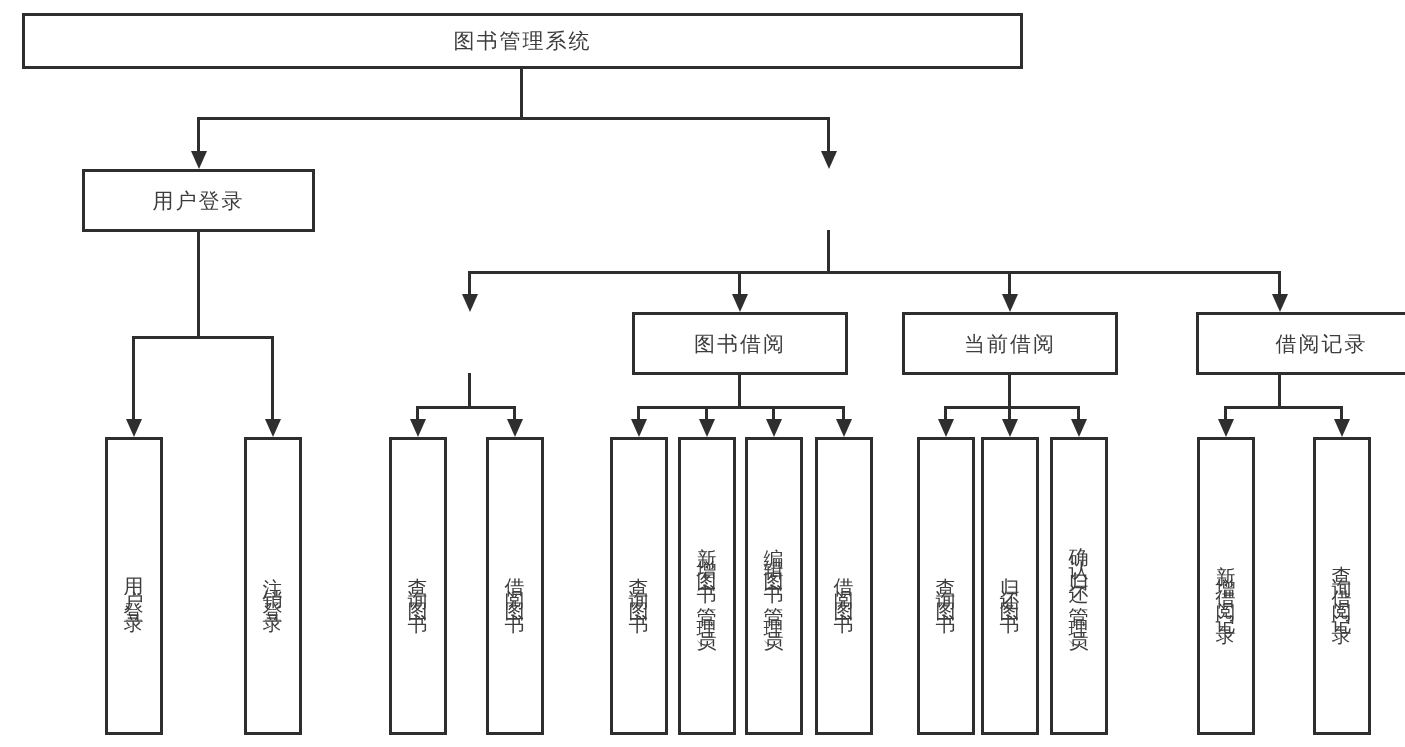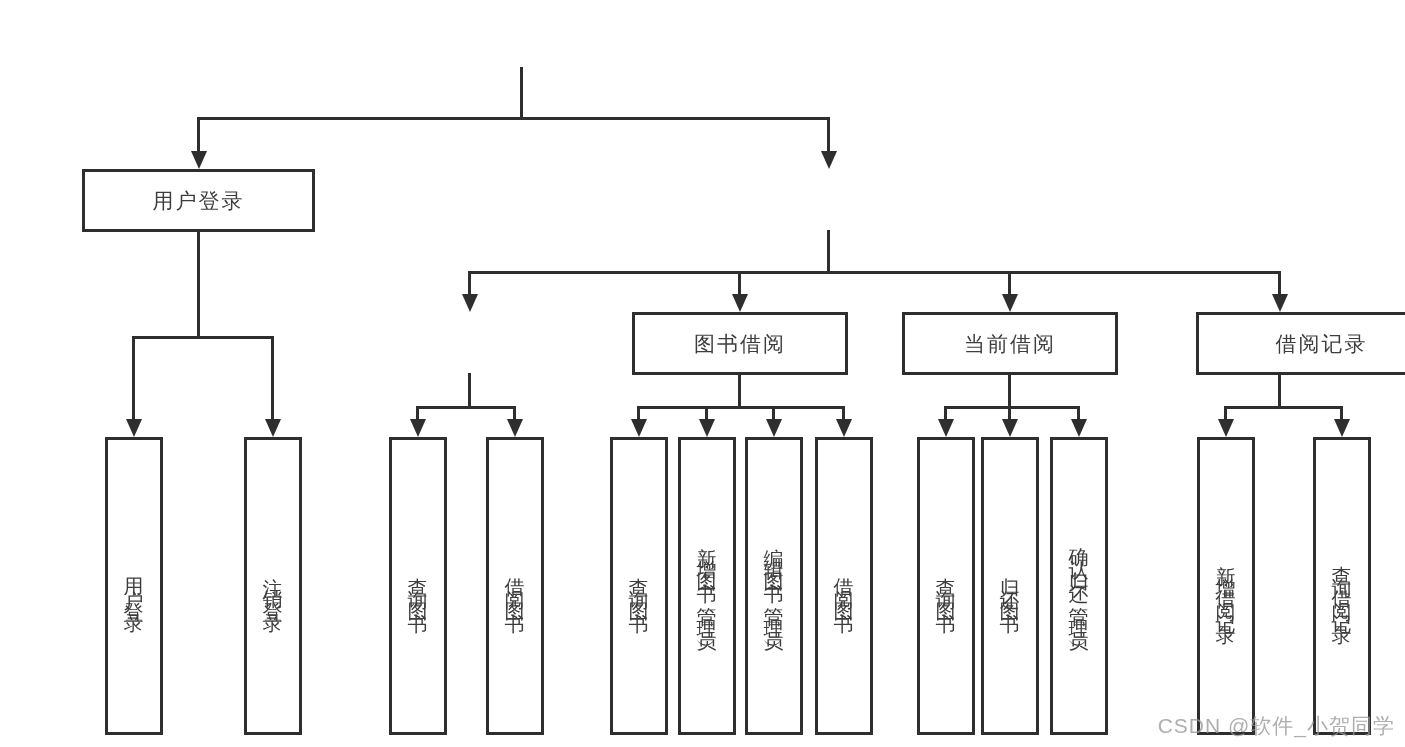--- a/index.html
+++ b/index.html
@@ -129,20 +129,23 @@
   <div class="ar" id="ar-c1"></div>
   <div class="ar" id="ar-c2"></div>
   <div class="ar" id="ar-c3"></div>
   <div class="ar" id="ar-c4"></div>
   <div class="ar" id="ar-d1"></div>
   <div class="ar" id="ar-d2"></div>
   <div class="ar" id="ar-d3"></div>
   <div class="ar" id="ar-e1"></div>
   <div class="ar" id="ar-e2"></div>
 
+  <div class="box hbox" id="n-root">
+    <span class="lbl">图书管理系统</span>
+  </div>
   <div class="box hbox" id="n-l1a">
     <span class="lbl">用户登录</span>
   </div>
   <div class="box hbox" id="n-l2b">
     <span class="lbl">图书借阅</span>
   </div>
   <div class="box hbox" id="n-l2c">
     <span class="lbl">当前借阅</span>
   </div>
   <div class="box hbox" id="n-l2d">
@@ -182,15 +185,14 @@
   <div class="box vbox" id="n-d3">
     <span class="lbl">确认归还（管理员）</span>
   </div>
   <div class="box vbox" id="n-e1">
     <span class="lbl">新增借阅记录</span>
   </div>
   <div class="box vbox" id="n-e2">
     <span class="lbl">查询借阅记录</span>
   </div>
 
-  <div class="watermark">CSDN @软件_小贺同学</div>
 
 </div>
 
 </body></html>

